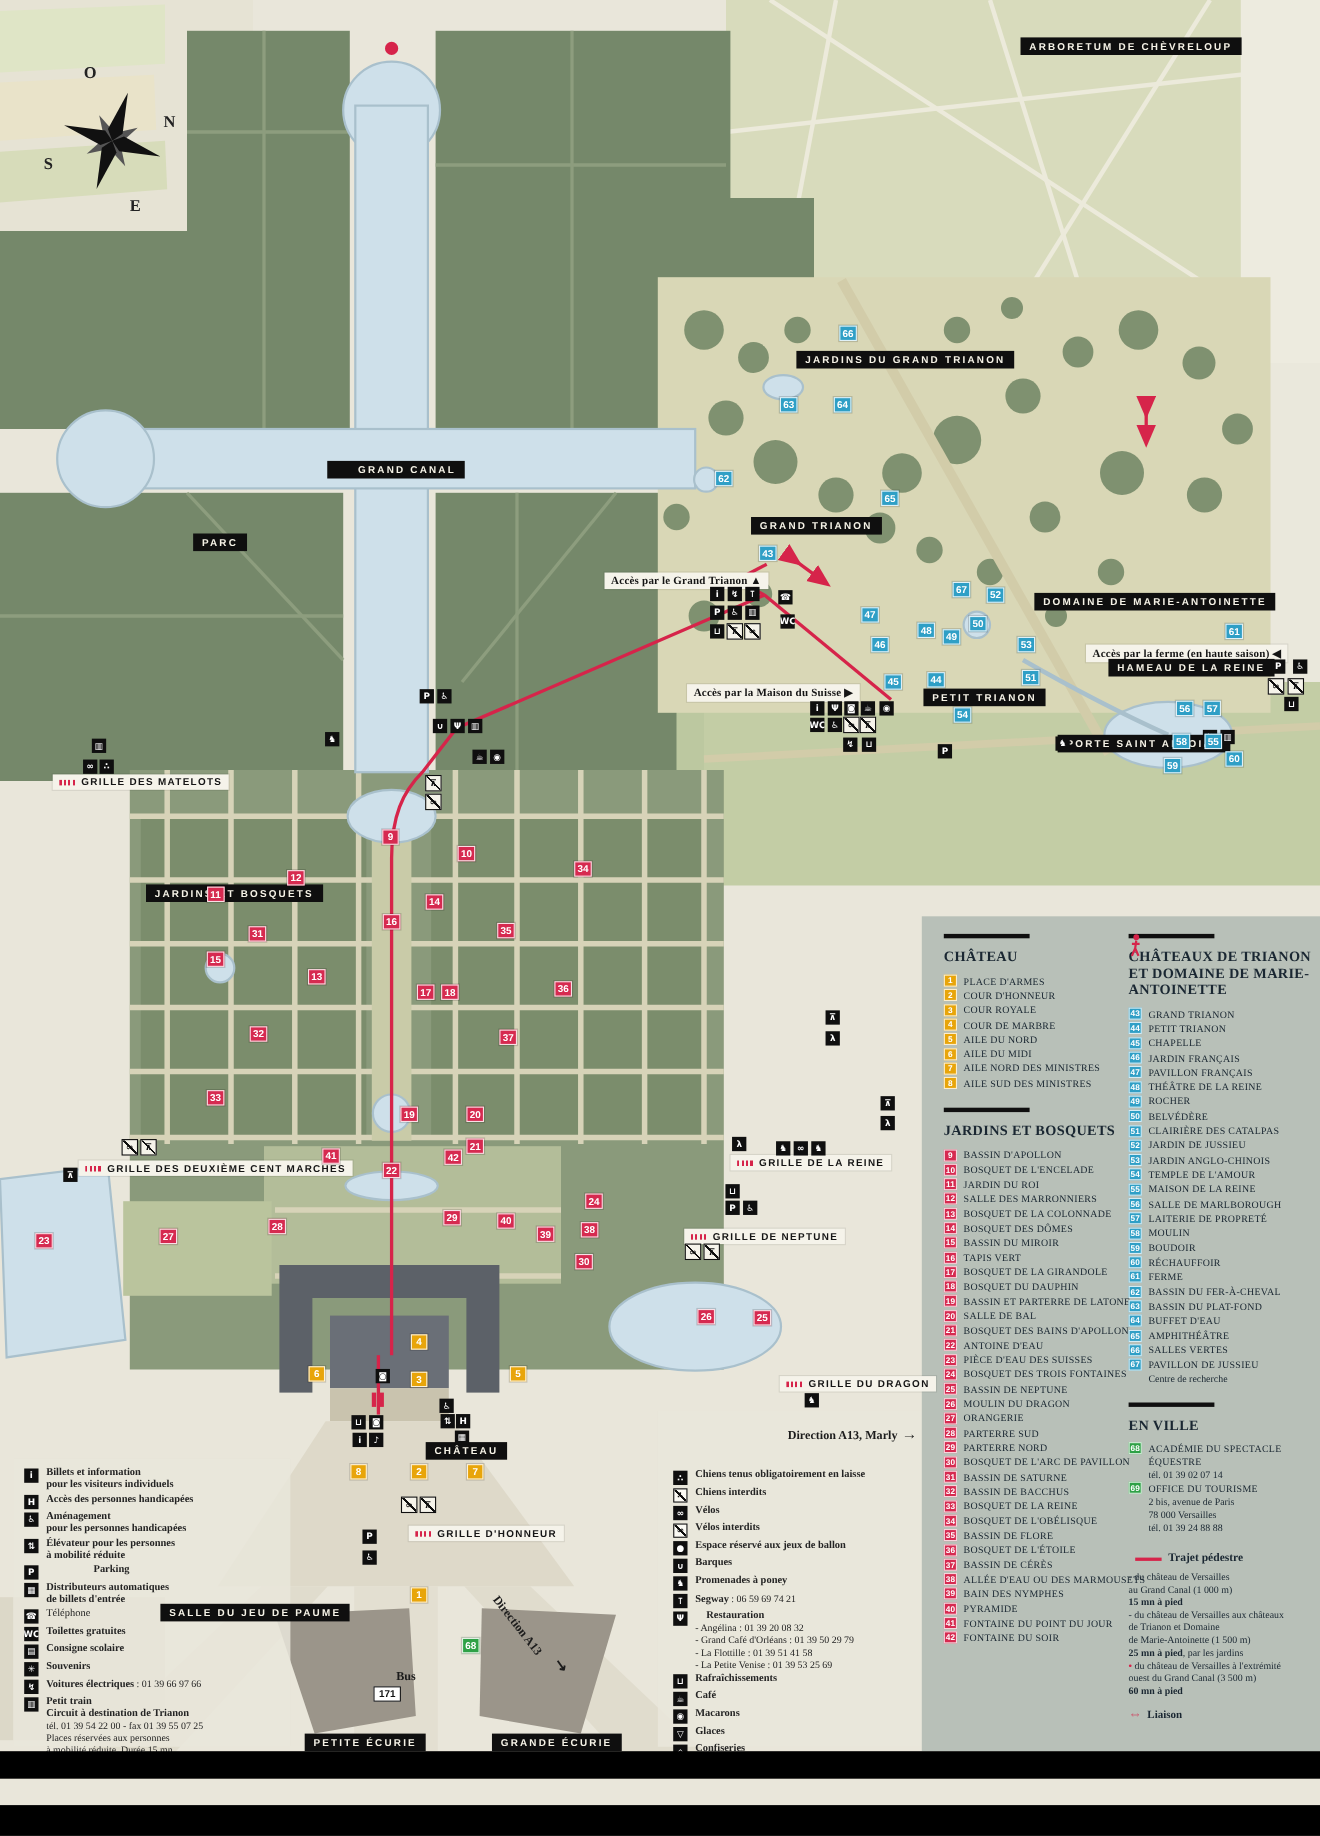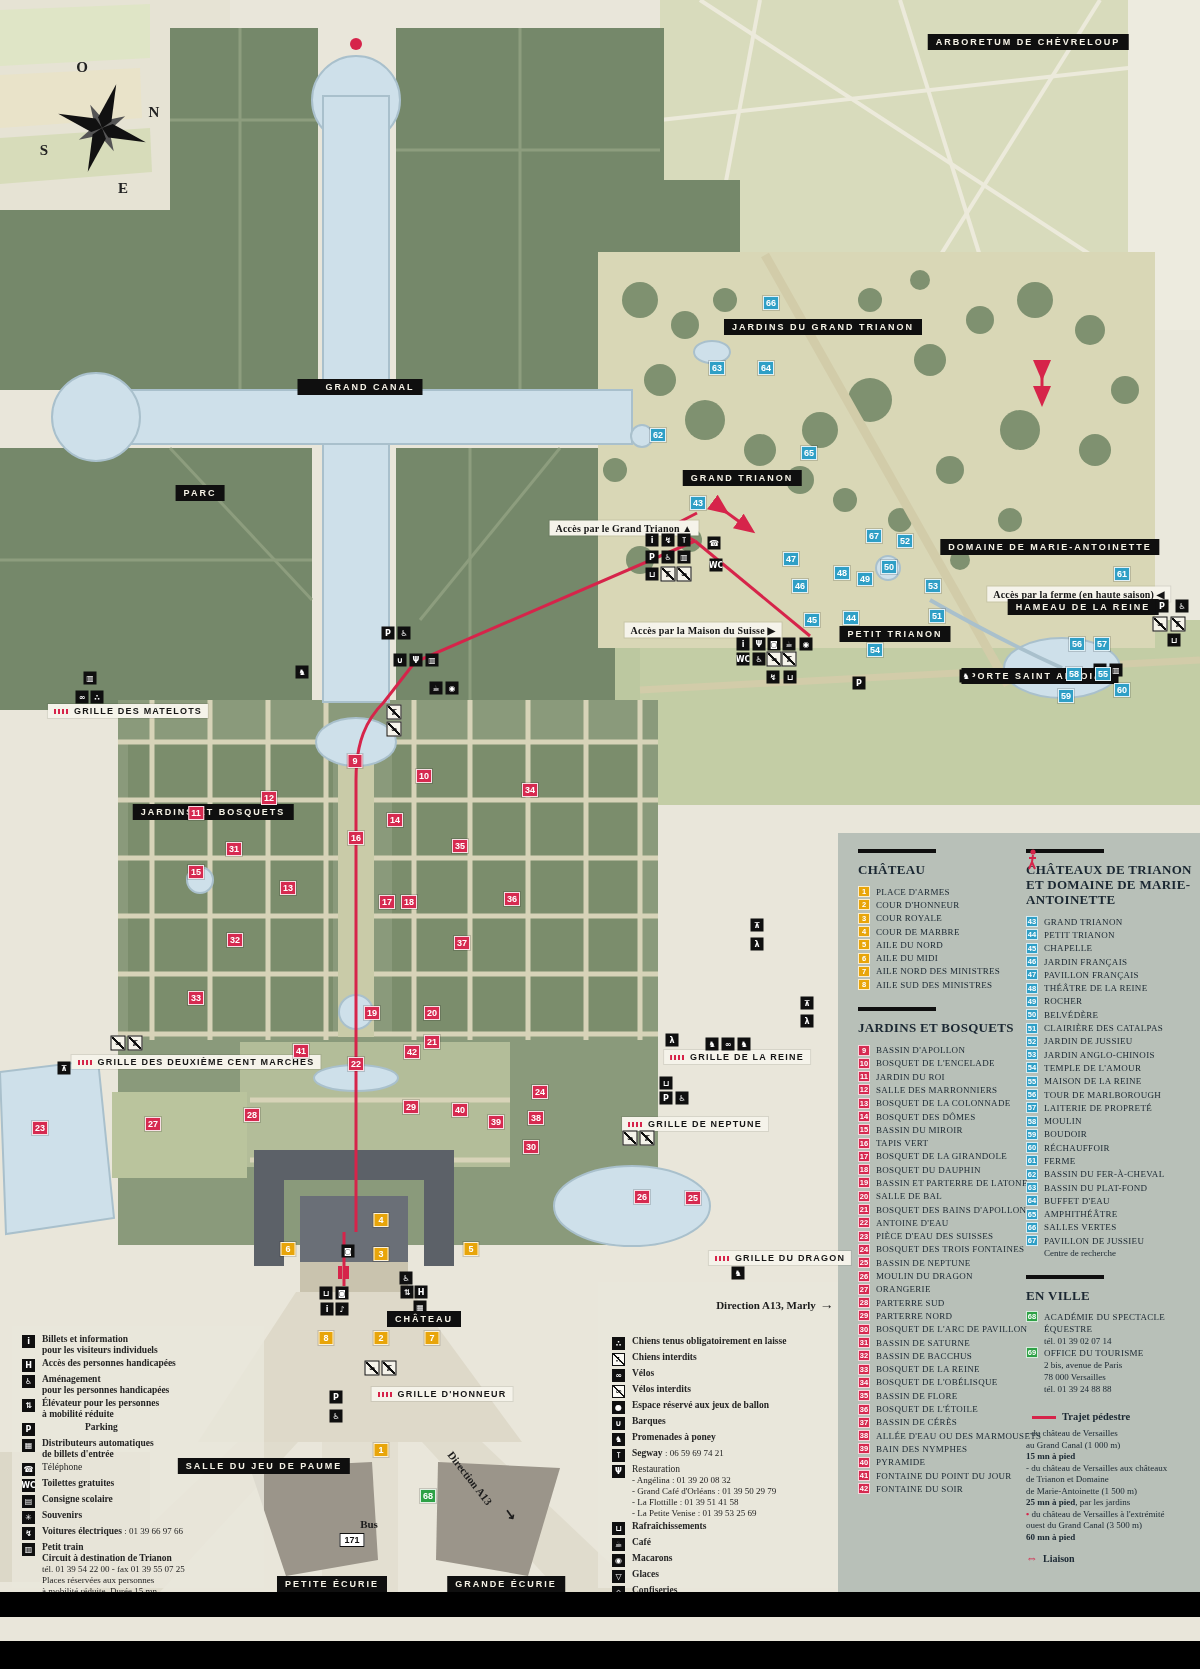--- a/index.html
+++ b/index.html
@@ -248,30 +248,30 @@
       <line x1="1042" y1="372" x2="1042" y2="398" marker-start="url(#ra)" marker-end="url(#ra)"></line>
     </g>
     <circle cx="356" cy="44" r="6" fill="#d6244a"></circle>
     <rect x="338" y="1266" width="4" height="13" fill="#d6244a"></rect>
     <rect x="345" y="1266" width="4" height="13" fill="#d6244a"></rect>
   </svg>
 
   <div id="overlay">
       <div class="lbl-black" style="left: 1028px; top: 42px; position: absolute;">ARBORETUM DE CHÈVRELOUP</div>
       <div class="lbl-black" style="left: 823px; top: 327px; position: absolute;">JARDINS DU GRAND TRIANON</div>
-      <div class="lbl-black" style="left: 360px; top: 387px; position: absolute; padding-left: 28px;">GRAND CANAL</div>
+      <div class="lbl-black" style="left: 360px; top: 427px; position: absolute; padding-left: 28px;">GRAND CANAL</div>
       <div class="lbl-black" style="left: 200px; top: 493px; position: absolute;">PARC</div>
       <div class="lbl-black" style="left: 742px; top: 478px; position: absolute;">GRAND TRIANON</div>
       <div class="lbl-black" style="left: 1050px; top: 547px; position: absolute;">DOMAINE DE MARIE-ANTOINETTE</div>
       <div class="lbl-black" style="left: 1083px; top: 607px; position: absolute;">HAMEAU DE LA REINE</div>
       <div class="lbl-black" style="left: 895px; top: 634px; position: absolute;">PETIT TRIANON</div>
       <div class="lbl-black" style="left: 1040px; top: 676px; position: absolute;">PORTE SAINT ANTOINE</div>
       <div class="lbl-black" style="left: 213px; top: 812px; position: absolute;">JARDINS ET BOSQUETS</div>
       <div class="lbl-black" style="left: 424px; top: 1319px; position: absolute;">CHÂTEAU</div>
-      <div class="lbl-black" style="left: 232px; top: 1466px; position: absolute; margin-left: 32px;">SALLE DU JEU DE PAUME</div>
+      <div class="lbl-black" style="left: 232px; top: 1466px; position: absolute;">SALLE DU JEU DE PAUME</div>
       <div class="lbl-black" style="left: 332px; top: 1584px; position: absolute;">PETITE ÉCURIE</div>
       <div class="lbl-black" style="left: 506px; top: 1584px; position: absolute;">GRANDE ÉCURIE</div>
       <div class="lbl-white" style="left: 128px; top: 711px; position: absolute;">
         <span class="dashes"></span>
         <span>GRILLE DES MATELOTS</span>
       </div>
       <div class="lbl-white" style="left: 737px; top: 1057px; position: absolute;">
         <span class="dashes"></span>
         <span>GRILLE DE LA REINE</span>
       </div>
@@ -681,21 +681,21 @@
           <div class="li">
             <span class="lmk" style="background: rgb(47, 159, 198);">54</span>
             <span class="t">TEMPLE DE L'AMOUR</span>
           </div>
           <div class="li">
             <span class="lmk" style="background: rgb(47, 159, 198);">55</span>
             <span class="t">MAISON DE LA REINE</span>
           </div>
           <div class="li">
             <span class="lmk" style="background: rgb(47, 159, 198);">56</span>
-            <span class="t">TOUR DE MARLBOROUGH</span>
+            <span class="t">SALLE DE MARLBOROUGH</span>
           </div>
           <div class="li">
             <span class="lmk" style="background: rgb(47, 159, 198);">57</span>
             <span class="t">LAITERIE DE PROPRETÉ</span>
           </div>
           <div class="li">
             <span class="lmk" style="background: rgb(47, 159, 198);">58</span>
             <span class="t">MOULIN</span>
           </div>
           <div class="li">
@@ -910,21 +910,21 @@
       </div>
       <div class="svc-item">
         <span class="svc-ico">⊺</span>
         <div>
           <div class="sl"><span style="font-weight: bold;">Segway</span><span class="r"> : 06 59 69 74 21</span></div>
         </div>
       </div>
       <div class="svc-item">
         <span class="svc-ico">Ψ</span>
         <div>
-          <div class="sl"><span style="font-weight: normal;">Restauration</span></div>
+          <div class="sl"><span style="font-weight: bold; margin-left: 10px;">Restauration</span></div>
           <div class="sl plain"><span class="r">- Angélina : 01 39 20 08 32</span></div>
           <div class="sl plain"><span class="r">- Grand Café d'Orléans : 01 39 50 29 79</span></div>
           <div class="sl plain"><span class="r">- La Flottille : 01 39 51 41 58</span></div>
           <div class="sl plain"><span class="r">- La Petite Venise : 01 39 53 25 69</span></div>
         </div>
       </div>
       <div class="svc-item">
         <span class="svc-ico">⊔</span>
         <div>
           <div class="sl"><span style="font-weight: bold;">Rafraîchissements</span></div>

